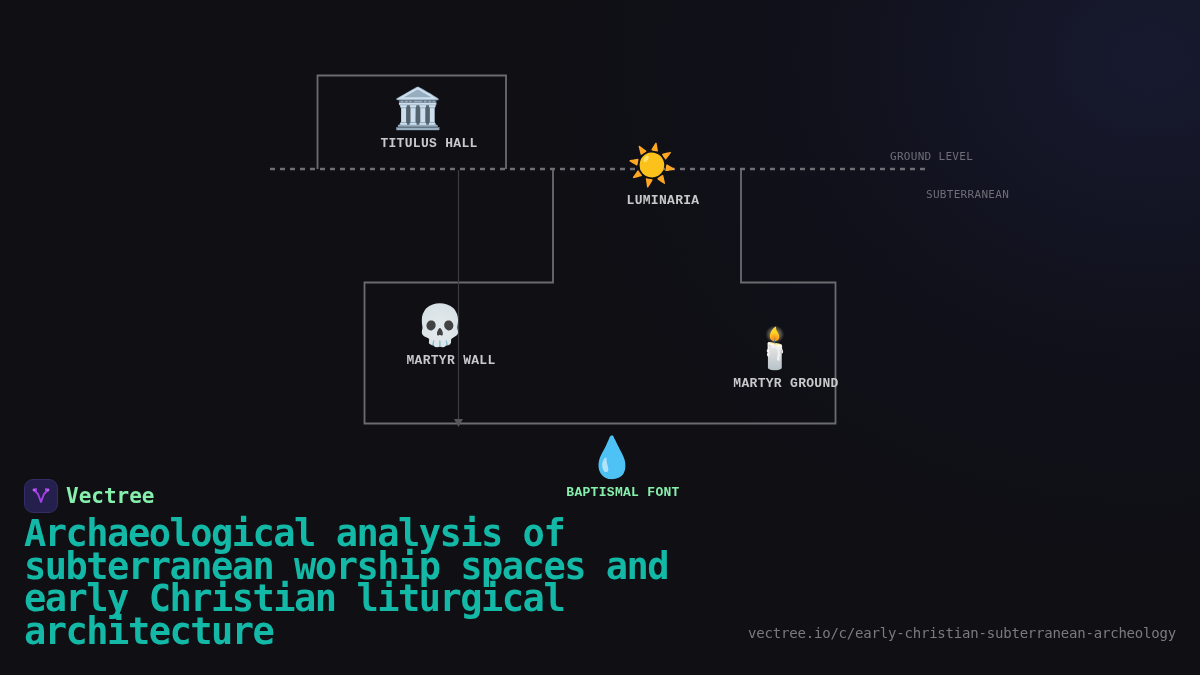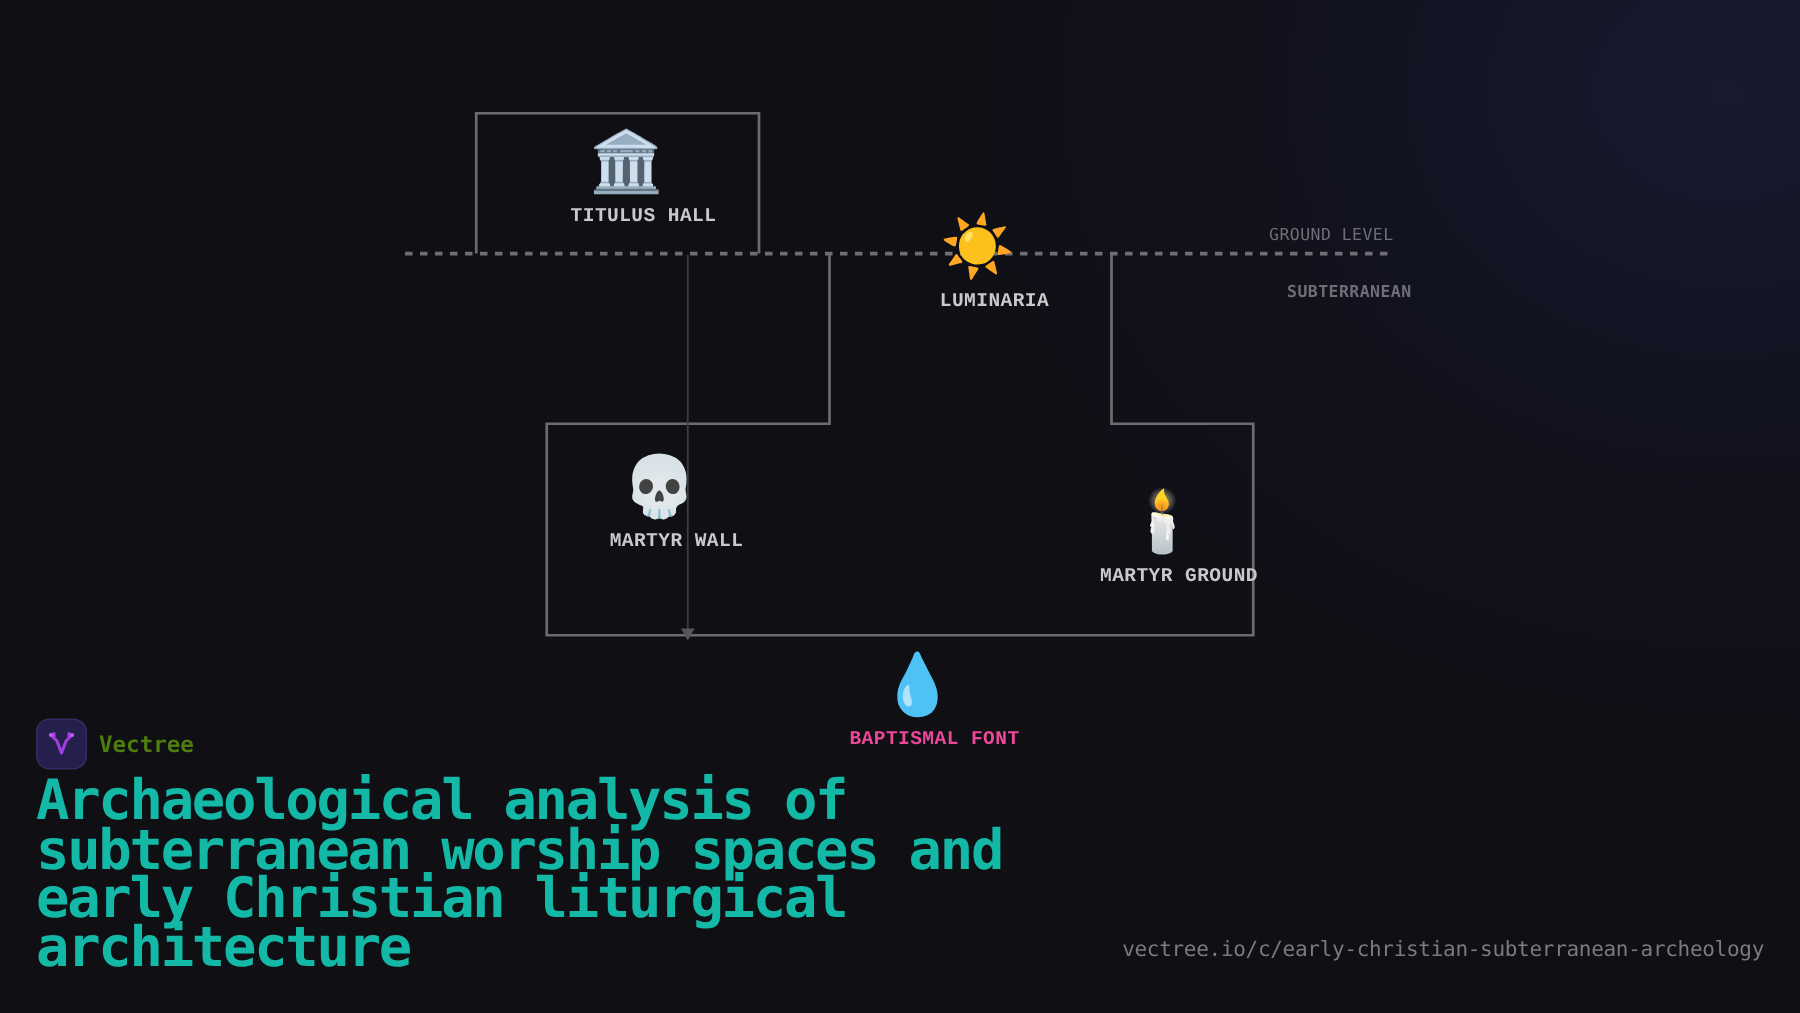--- a/index.html
+++ b/index.html
@@ -16,31 +16,31 @@
   }
   svg.diagram { position: absolute; left: 0; top: 0; }
   .node { position: absolute; text-align: center; transform: translateX(-50%); }
   .node .emoji { display: block; font-size: 40px; line-height: 48px; font-family: "DejaVu Sans", sans-serif; }
   .node .label {
     display: block; margin-top: 4px; font-size: 13px; font-weight: bold;
     color: #c9c9cc; letter-spacing: 0.3px; white-space: nowrap;
     font-family: "Liberation Mono", "DejaVu Sans Mono", monospace;
     margin-left: 22px;
   }
-  .node.dim .label { color: #ec4899; }
+  .node.dim .label { color: #86efac; }
   .level-label {
     position: absolute; font-size: 11px; color: #6e6e78; letter-spacing: 0.3px;
     font-family: "DejaVu Sans Mono", monospace;
   }
   .brand { position: absolute; left: 24px; top: 479px; display: flex; align-items: center; gap: 8px; }
   .brand-logo {
     width: 34px; height: 34px; border-radius: 9px; background: #241f4d;
     border: 1px solid #332d63; display: flex; align-items: center; justify-content: center; box-sizing: border-box;
   }
-  .brand-name { font-family: "DejaVu Sans Mono", monospace; font-weight: bold; color: #4d7c0f; font-size: 15px; }
+  .brand-name { font-family: "DejaVu Sans Mono", monospace; font-weight: bold; color: #86efac; font-size: 21px; }
   .title {
     position: absolute; left: 24px; top: 518px; width: 700px; margin: 0;
     font-family: "DejaVu Sans Mono", monospace; font-weight: bold; color: #14b8a6;
     font-size: 37px; line-height: 32.5px; letter-spacing: -1.5px;
   }
   .url {
     position: absolute; right: 24px; top: 625px; font-size: 14px; color: #7a7a80;
     font-family: "DejaVu Sans Mono", monospace; letter-spacing: -0.2px; margin-left: 11px;
   }
 </style>
@@ -54,22 +54,22 @@
   <line x1="270" y1="169" x2="926" y2="169" stroke="#6e6e74" stroke-width="2.5" stroke-dasharray="5,5"></line>
 
   <polyline points="317.5,169 317.5,75.5 506,75.5 506,169" fill="none" stroke="#6b6b70" stroke-width="1.8"></polyline>
 
   <polyline points="553,169 553,282.5 364.5,282.5 364.5,423.5 835.5,423.5 835.5,282.5 741,282.5 741,169" fill="none" stroke="#6b6b70" stroke-width="1.8"></polyline>
 
   <line x1="458.5" y1="170" x2="458.5" y2="420" stroke="#3c3c42" stroke-width="1.2"></line>
   <polygon points="454,419 463,419 458.5,427" fill="#55555b"></polygon>
 </svg>
 
-<div class="level-label" style="left:846px; top:150px;">GROUND LEVEL</div>
-<div class="level-label" style="left:858px; top:188px;font-weight:bold;">SUBTERRANEAN</div>
+<div class="level-label" style="left:890px; top:150px;">GROUND LEVEL</div>
+<div class="level-label" style="left:926px; top:188px;">SUBTERRANEAN</div>
 
 <div class="node" style="left:418px; top:84px;">
   <span class="emoji">🏛️</span>
   <span class="label">TITULUS HALL</span>
 </div>
 
 <div class="node" style="left:652px; top:141px;">
   <span class="emoji">☀️</span>
   <span class="label">LUMINARIA</span>
 </div>

